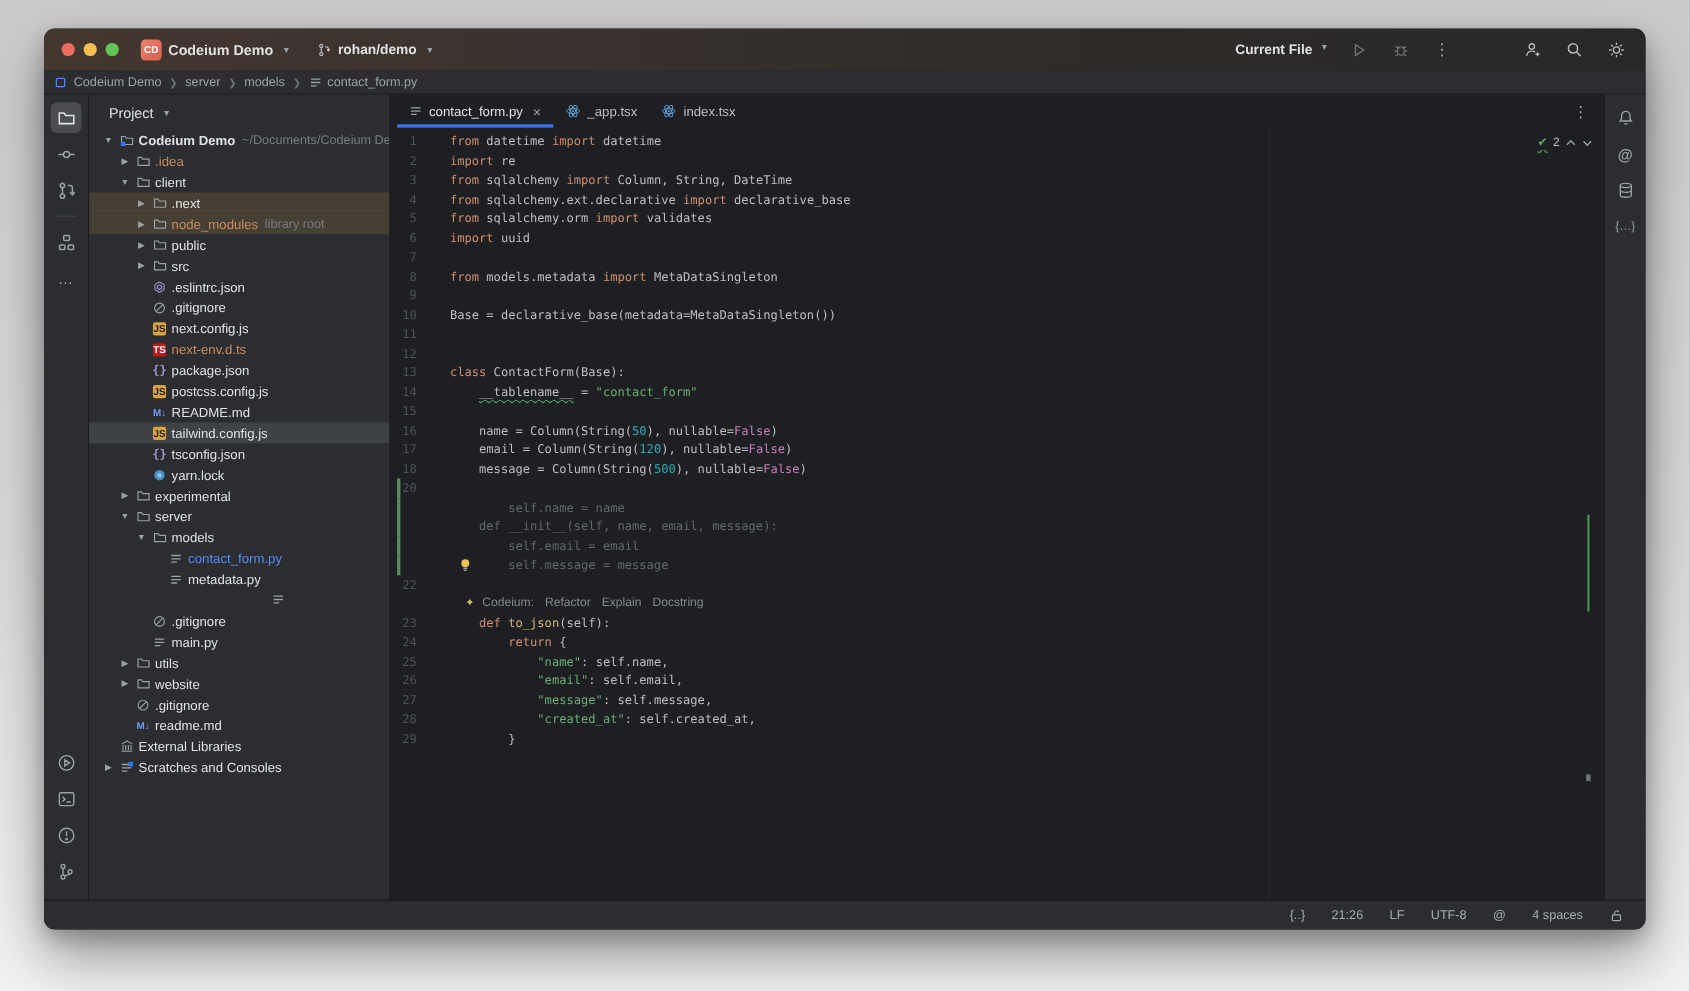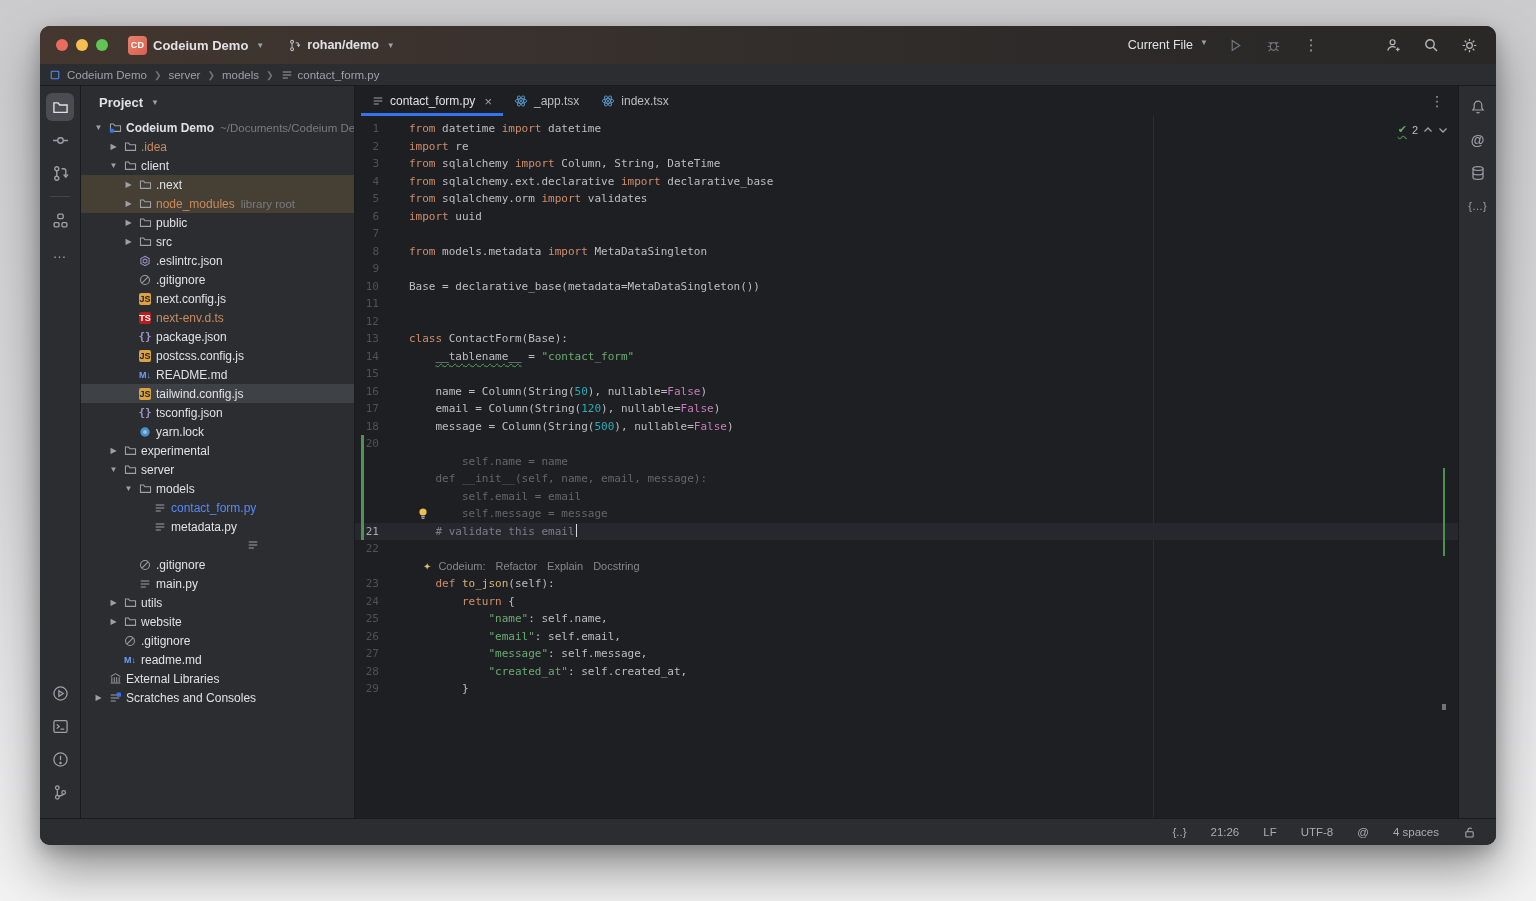--- a/index.html
+++ b/index.html
@@ -22,42 +22,42 @@
   }
   .traffic{display:flex;gap:8px;align-items:center;}
   .tl{width:12px;height:12px;border-radius:50%;}
   .tl.red{background:#ec6a5e;}.tl.yellow{background:#f5bf4f;}.tl.green{background:#61c554;}
   .tb-group{display:flex;align-items:center;gap:6px;margin-left:20px;color:#dfe1e5;font-size:13px;font-weight:700;}
   .cd-badge{width:19px;height:19px;border-radius:4px;display:flex;align-items:center;justify-content:center;
     background:linear-gradient(135deg,#e8826b,#d95f50);color:#fff;font-size:9px;font-weight:700;letter-spacing:.2px;}
   .chev{color:#9da0a8;font-size:8px;margin-left:2px;}
   .tb-branch{margin-left:24px;font-weight:600;font-size:12.5px;}
   .tb-right{margin-left:auto;display:flex;align-items:center;gap:16px;}
-  .runcfg{display:flex;align-items:flex-start;gap:5px;color:#dfe1e5;font-size:12.5px;font-weight:400;}
+  .runcfg{display:flex;align-items:flex-start;gap:5px;color:#dfe1e5;font-size:12.5px;font-weight:700;}
   .tb-icon{display:flex;align-items:center;justify-content:center;width:22px;height:22px;}
   .tb-gap{width:28px;}
   
   .breadcrumbs{
     height:21px;flex:0 0 auto;background:#2b2d30;border-bottom:1px solid #1a1b1e;
     display:flex;align-items:center;gap:7px;padding-left:10px;font-size:11.5px;color:#9da0a8;
   }
   .bc-sep{color:#6f737a;font-size:9px;}
   .bc-item{display:flex;align-items:center;gap:5px;}
   
   .main{flex:1;display:flex;min-height:0;}
   .stripe{width:40px;background:#2b2d30;display:flex;flex-direction:column;align-items:center;padding:7px 0;flex:0 0 auto;}
   .stripe.left{border-right:1px solid #1a1b1e;}
   .stripe.right{width:37px;border-left:1px solid #1a1b1e;}
   .s-icon{width:28px;height:28px;border-radius:6px;display:flex;align-items:center;justify-content:center;margin-bottom:5px;}
   .s-icon.active{background:#4a4c51;}
   .s-div{width:20px;height:1px;background:#43454a;margin:4px 0 9px 0;}
   .s-flex{flex:1;}
   
   .project-panel{width:273px;flex:0 0 auto;background:#2b2d30;border-right:1px solid #1a1b1e;overflow:hidden;color:#dfe1e5;}
-  .pp-header{height:32px;display:flex;align-items:center;padding-left:18px;font-size:13px;font-weight:700;gap:6px;}
+  .pp-header{height:32px;display:flex;align-items:center;padding-left:18px;font-size:13px;font-weight:400;gap:6px;}
   .tree{font-size:12px;}
   .trow{display:flex;align-items:center;height:19px;white-space:nowrap;overflow:hidden;}
   .trow .tchev{width:15px;flex:0 0 15px;text-align:center;color:#9da0a8;font-size:8px;}
   .trow .ticon{width:18px;flex:0 0 18px;display:flex;align-items:center;justify-content:center;}
   .trow .tlabel{margin-left:2px;}
   .trow .tsuffix{color:#787c82;margin-left:6px;font-size:11.5px;}
   .trow.h-brown{background:#463f33;}
   .trow.h-sel{background:#3e4145;}
   .tc-orange{color:#c98c5f;}
   .tc-blue{color:#548af7;}
@@ -775,27 +775,20 @@
               </div>
               <span class="bulb">
                 <svg width="12" height="14" viewBox="0 0 12 14">
                   <circle cx="6" cy="5" r="3.6" fill="#e8c252"></circle>
                   <rect x="4.2" y="9" width="3.6" height="1.4" fill="#9da0a8"></rect>
                   <rect x="4.6" y="10.8" width="2.8" height="1.2" fill="#9da0a8"></rect>
                 </svg>
               </span>
               <div class="lbody"><span class="tok-ghost">        self.message = message</span></div>
             </div>
-            <div class="code-line current">
-              <div class="gutter">
-                <span class="change-bar"></span>
-                <span class="lnum">21</span>
-              </div>
-              <div class="lbody"><span class="tok-c">    # validate this email</span><span class="caret"></span></div>
-            </div>
             <div class="code-line">
               <div class="gutter">
                 <span class="lnum">22</span>
               </div>
               <div class="lbody"></div>
             </div>
             <div class="code-line">
               <div class="gutter">
                 <span class="lnum"></span>
               </div>

